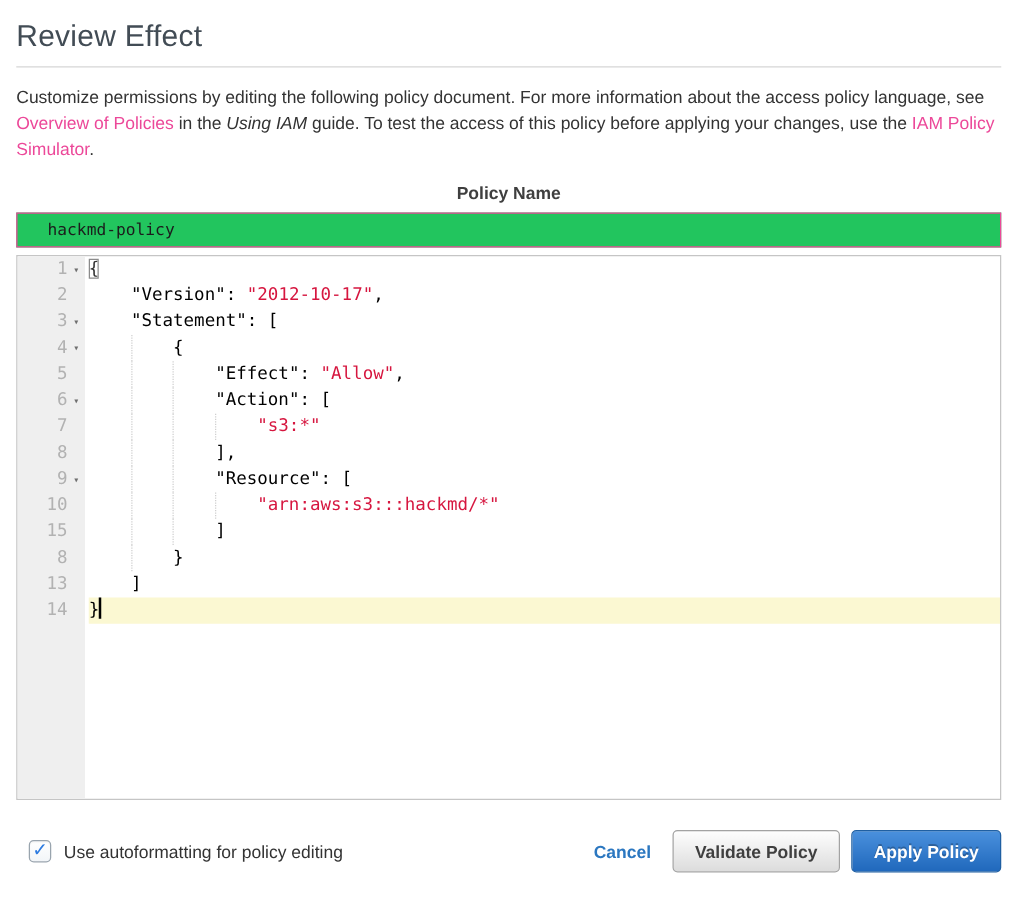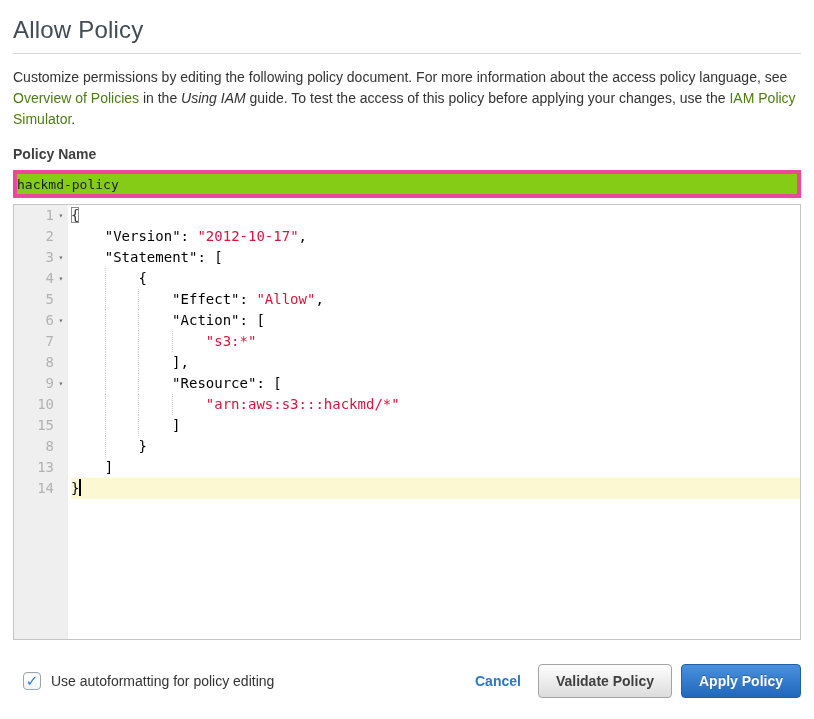--- a/index.html
+++ b/index.html
@@ -17,36 +17,37 @@
     margin: 10px 0 9px 0; letter-spacing: 0.2px;
   }
   .title-divider {
     border: none; border-top: 1px solid #d6d6d6; margin: 0 0 13px 0;
   }
 
   
   .desc {
     font-size: 14px; line-height: 21px; color: #333; margin: 0 0 16px 0;
   }
-  .desc a { color: #4d7c0f; text-decoration: none; cursor: pointer; }
+  .desc a { color: #ec4899; text-decoration: none; cursor: pointer; }
   .desc em { font-style: italic; text-align: center; }
 
   
   .field-label {
     font-size: 14px; font-weight: bold; color: #3f3f3f;
     margin: 15px 0 8px 0;
+    text-align: center;
   }
 
   
   .policy-name-input {
     width: 100%; height: 28px;
-    border: 4px solid #ec4899; border-radius: 0;
-    padding: 4px 0;
+    border: 1px solid #ec4899; border-radius: 0;
+    padding: 4px 24px;
     font-family: "DejaVu Sans Mono", "Liberation Mono", monospace;
-    font-size: 13px; color: #1c1c1c; background: #84cc16;
+    font-size: 13px; color: #1c1c1c; background: #22c55e;
   }
 
   
   .editor {
     display: flex; height: 436px; margin-top: 6px;
     border: 1px solid #c5c5c5; background: #fff; overflow: hidden;
     font-family: "DejaVu Sans Mono", "Liberation Mono", monospace;
     font-size: 14px; line-height: 21px;
     cursor: text;
   }
@@ -115,21 +116,21 @@
     background: linear-gradient(#4a90dd, #2068bc);
     border: 1px solid #1f5fa2; color: #fff;
     text-shadow: 0 -1px 0 rgba(0,0,0,0.25);
   }
 </style>
 </head>
 <body>
 
 <div class="page">
 
-  <h1 class="page-title">Allow Policy</h1>
+  <h1 class="page-title">Review Effect</h1>
   <hr class="title-divider">
 
   <p class="desc"><span>Customize permissions by editing the following policy document. For more information about the access policy language, see </span><a href="#">Overview of Policies</a><span> in the </span><em>Using IAM</em><span> guide. To test the access of this policy before applying your changes, use the </span><a href="#">IAM Policy Simulator</a><span>.</span></p>
 
   <div class="field-label">Policy Name</div>
   <input class="policy-name-input" type="text" value="hackmd-policy" style="">
 
 
   <div class="editor">
     <div class="gutter">

